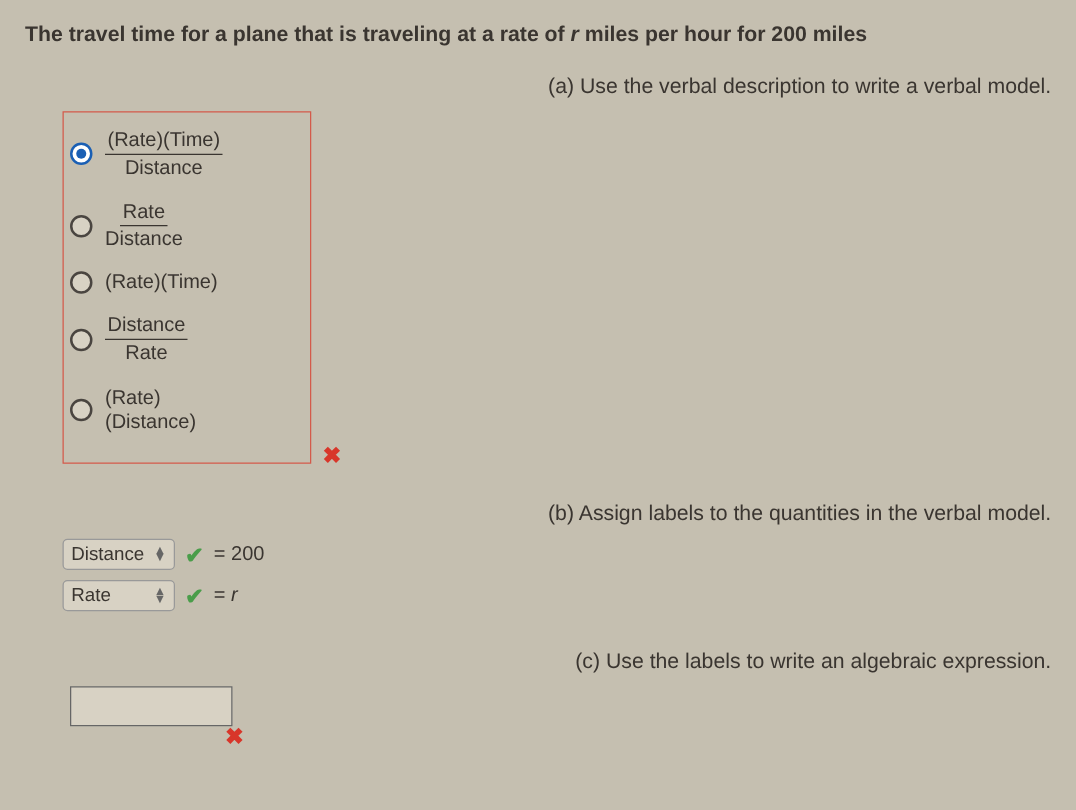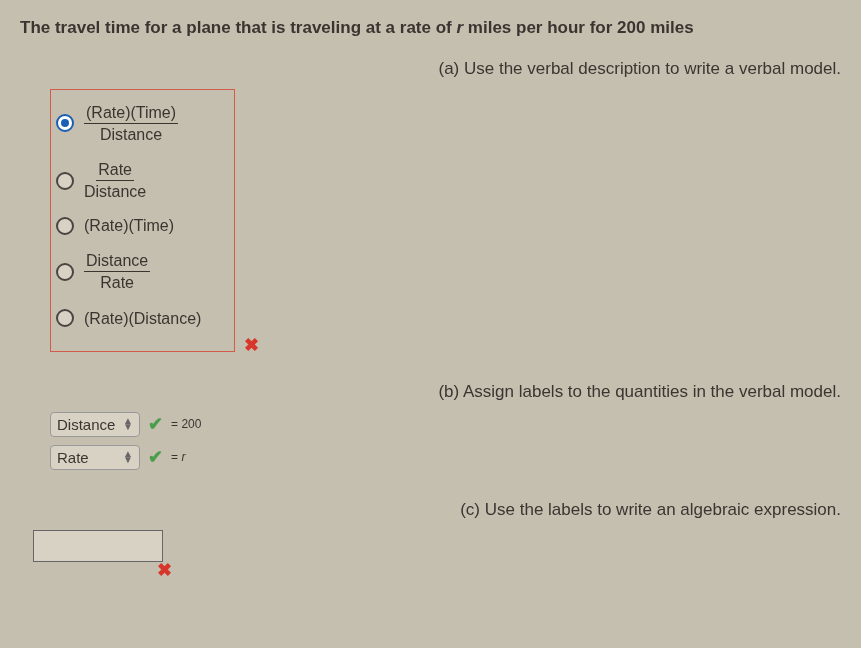--- a/index.html
+++ b/index.html
@@ -25,21 +25,21 @@
       font-style: italic;
     }
     .part-label {
       margin-bottom: 10px;
       text-align: right;
     }
     .radio-group {
       border: 1px solid #d45a4a;
       padding: 5px 15px 15px 5px;
       margin-left: 30px;
-      width: 185px;
+      width: 199px;
       position: relative;
       margin-bottom: 30px;
     }
     .radio-option {
       display: flex;
       align-items: center;
       padding: 8px 0;
     }
     .radio-button {
       width: 18px;
@@ -75,21 +75,21 @@
     }
     .fraction .num {
       border-bottom: 1.5px solid #3a3530;
       padding: 0 2px 1px;
     }
     .fraction .den {
       padding-top: 1px;
     }
     .stacked {
       display: inline-flex;
-      flex-direction: row;
+      flex-direction: column;
       font-size: 16px;
       line-height: 1.2;
     }
     .option-text {
       font-size: 16px;
     }
     .x-mark {
       position: absolute;
       bottom: -5px;
       right: -25px;
@@ -123,25 +123,25 @@
       font-size: 10px;
       line-height: 0.6;
       color: #666;
     }
     .checkmark {
       color: #4a9d4a;
       font-weight: bold;
       font-size: 18px;
     }
     .equals-text {
-      font-size: 12px;
+      font-size: 16px;
     }
     .part-c {
       margin-top: 30px;
-      margin-left: 13px;
+      margin-left: 36px;
     }
     .input-box {
       width: 130px;
       height: 32px;
       border: 1px solid #666;
       background: #d8d2c4;
       margin-top: 10px;
       position: relative;
     }
     .input-box .x-mark-below {

